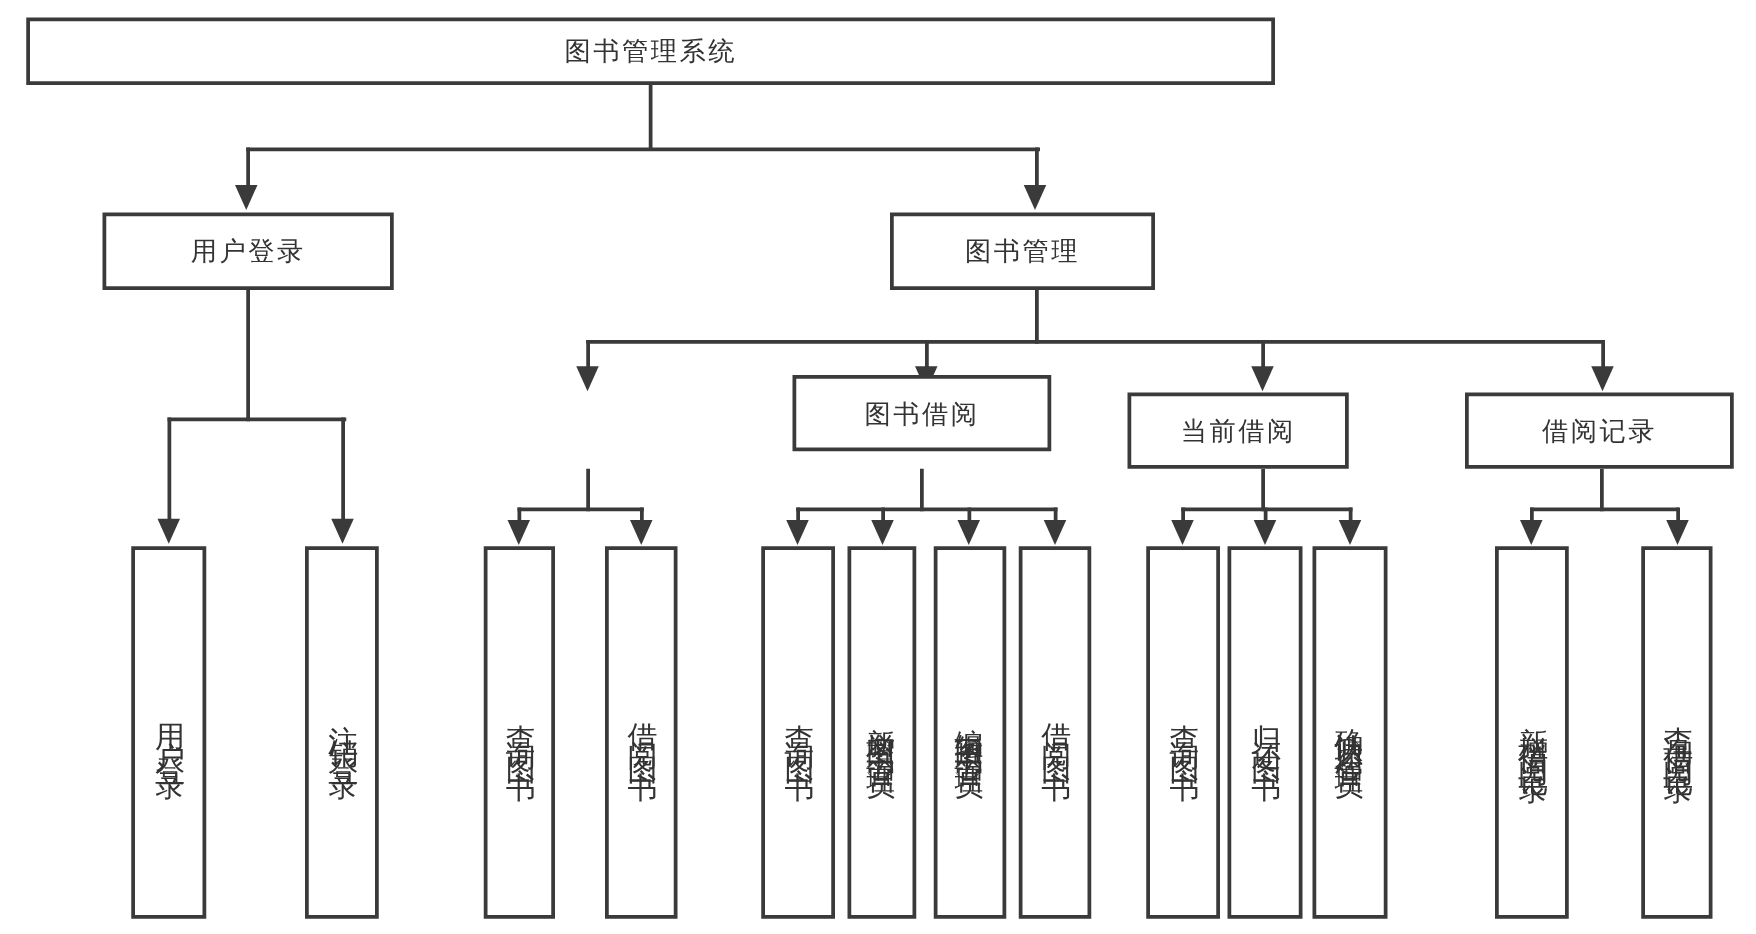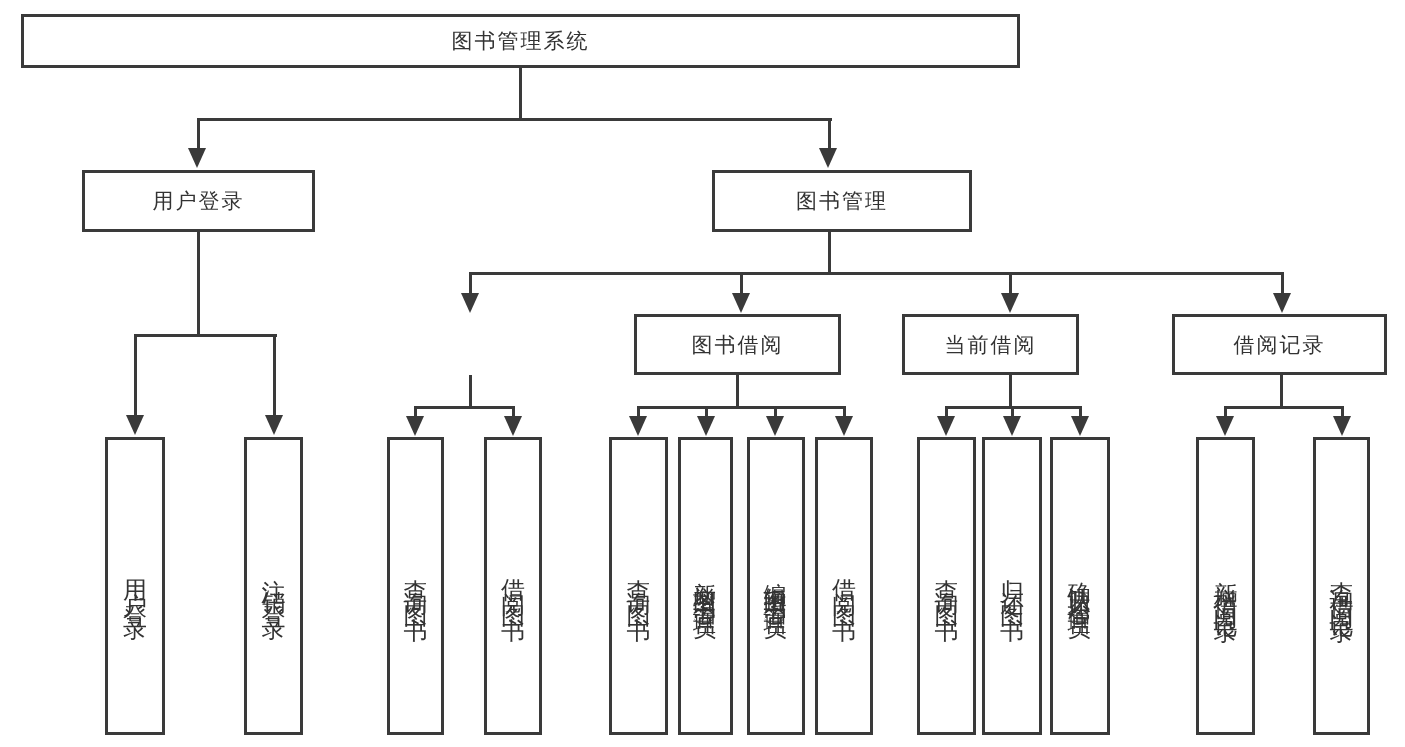--- a/index.html
+++ b/index.html
@@ -146,24 +146,24 @@
     <div class="vl" style="left:1224px;top:406px;height:12px;"></div>
     <div class="arr" style="left:1216px;top:416px;"></div>
     <div class="vl" style="left:1341px;top:406px;height:12px;"></div>
     <div class="arr" style="left:1333px;top:416px;"></div>
   </div>
 
   <div class="node" style="left:21px;top:14px;width:999px;height:54px;">图书管理系统</div>
 
   <div class="node" style="left:82px;top:170px;width:233px;height:62px;">用户登录</div>
 
-  <div class="node" style="left:712px;top:170px;width:260px;height:62px;">图书管理</div>
+  <div class="node" style="left:712px;top:170px;width:212px;height:62px;">图书管理</div>
 
 
-  <div class="node" style="left:634px;top:314px;width:207px;height:61px;text-align:right;">图书借阅</div>
+  <div class="node" style="left:634px;top:300px;width:207px;height:61px;text-align:right;">图书借阅</div>
 
   <div class="node" style="left:902px;top:314px;width:177px;height:61px;">当前借阅</div>
 
   <div class="node" style="left:1172px;top:314px;width:215px;height:61px;">借阅记录</div>
 
   <div class="leaf ls4" style="left:105px;width:60px;">用户登录</div>
 
   <div class="leaf ls4" style="left:244px;width:59px;">注销登录</div>
 
   <div class="leaf ls4" style="left:387px;width:57px;">查询图书</div>

